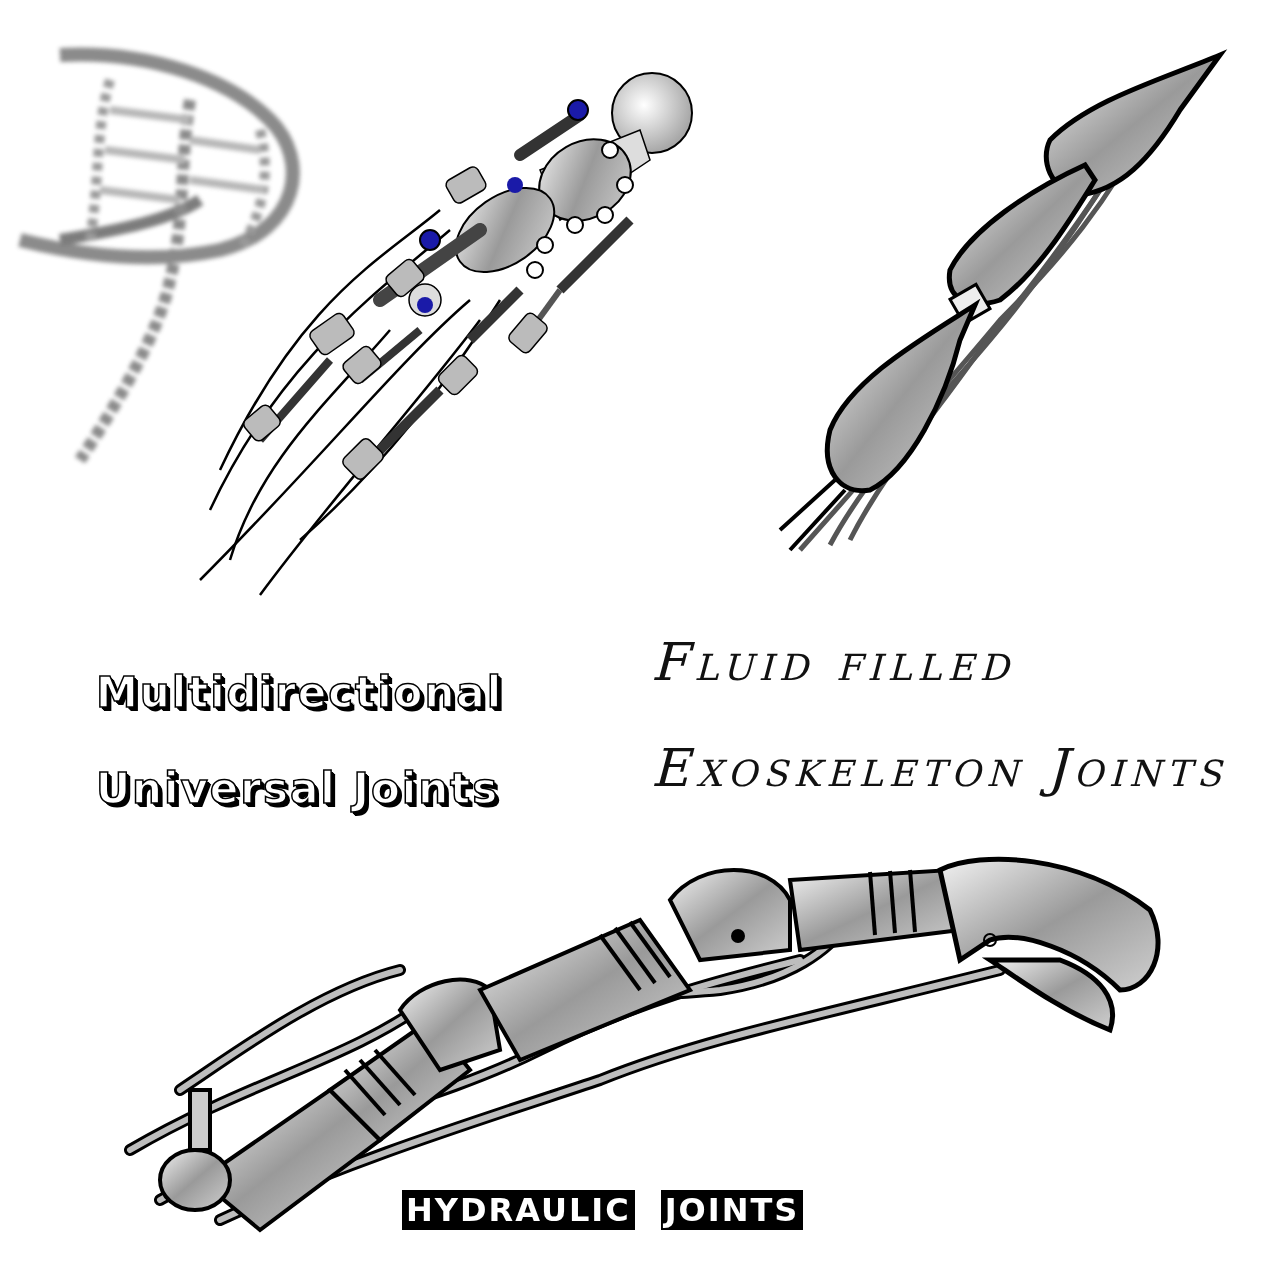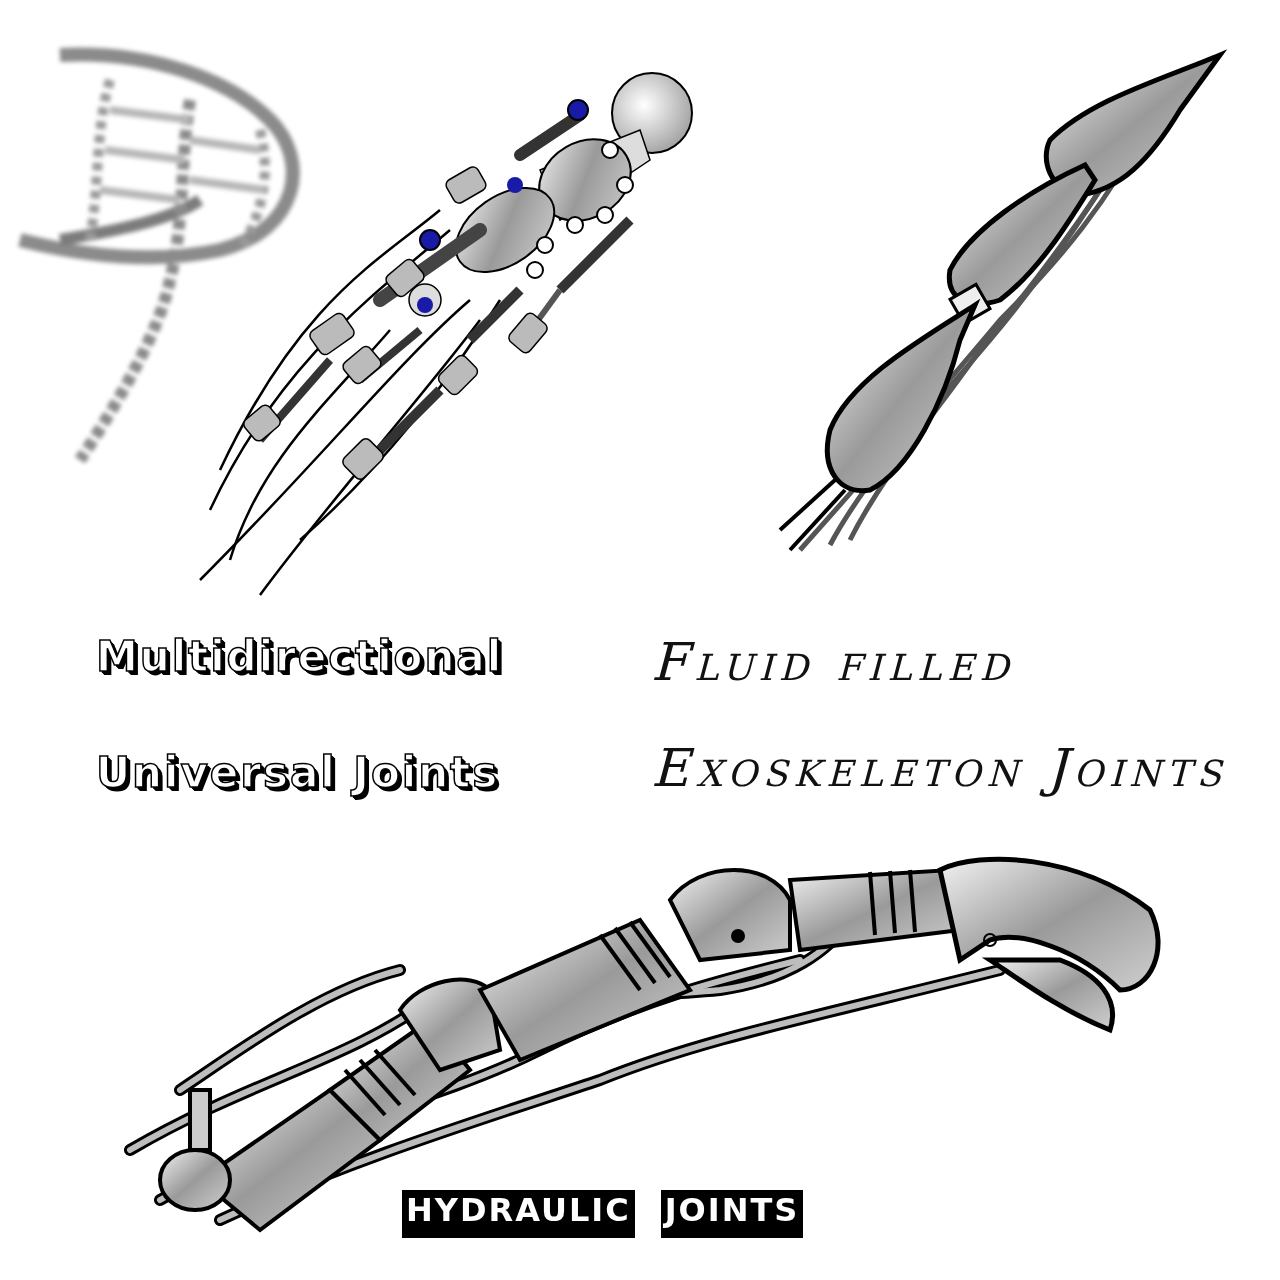--- a/index.html
+++ b/index.html
@@ -8,20 +8,21 @@
   .label-3d {
     position: absolute;
     font-family: "DejaVu Sans", sans-serif;
     font-weight: 900;
     font-size: 42px;
     letter-spacing: 2px;
     color: #ffffff;
     -webkit-text-stroke: 1.5px #000;
     text-shadow: 2px 2px 0 #000, 3px 3px 0 #000, 4px 4px 0 #000;
     white-space: nowrap;
+    margin-top: 36px;
   }
   .label-gothic {
     position: absolute;
     font-family: "DejaVu Serif", serif;
     font-variant: small-caps;
     font-style: italic;
     font-size: 52px;
     letter-spacing: 6px;
     color: #111;
     white-space: nowrap;
@@ -29,21 +30,21 @@
   }
   .label-block-row { position: absolute; left: 402px; top: 1190px; display: flex; gap: 26px; }
   .label-block {
     background: #000;
     color: #fff;
     font-family: "DejaVu Sans", sans-serif;
     font-weight: bold;
     font-size: 32px;
     letter-spacing: 2px;
     line-height: 40px;
-    height: 48px;
+    height: 40px;
     padding: 0 4px;
     white-space: nowrap;
   }
 </style>
 </head>
 <body>
 
 <svg class="art" viewBox="0 0 1280 1280" xmlns="http://www.w3.org/2000/svg">
   <defs>
     <linearGradient id="gShade" x1="0" y1="0" x2="1" y2="1">
@@ -173,21 +174,21 @@
         <line x1="890" y1="871" x2="895" y2="933"></line>
       <line x1="910" y1="870" x2="915" y2="932"></line>
     </g>
     <path d="M940,870 C980,850 1080,855 1150,910 C1170,950 1150,990 1120,990 C1080,950 1020,930 990,940 L960,960 Z" fill="url(#gShade)" stroke="#000" stroke-width="5"></path>
     <path d="M990,960 C1020,980 1060,1010 1110,1030 C1120,1000 1100,975 1060,960 Z" fill="url(#gShade)" stroke="#000" stroke-width="5"></path>
     <circle cx="990" cy="940" r="6" fill="none" stroke="#000" stroke-width="2"></circle>
   </g>
 </svg>
 
 <div class="label-3d" style="left:96px; top:632px;">Multidirectional</div>
-<div class="label-3d" style="left:96px; top:748px;">Universal Joints</div>
+<div class="label-3d" style="left:96px; top:728px;">Universal Joints</div>
 
 <div class="label-gothic" style="left:656px; top:632px;">Fluid filled</div>
 <div class="label-gothic" style="left:656px; top:738px;">Exoskeleton Joints</div>
 
 <div class="label-block-row">
   <div class="label-block">HYDRAULIC</div>
   <div class="label-block">JOINTS</div>
 </div>
 
 </body></html>

